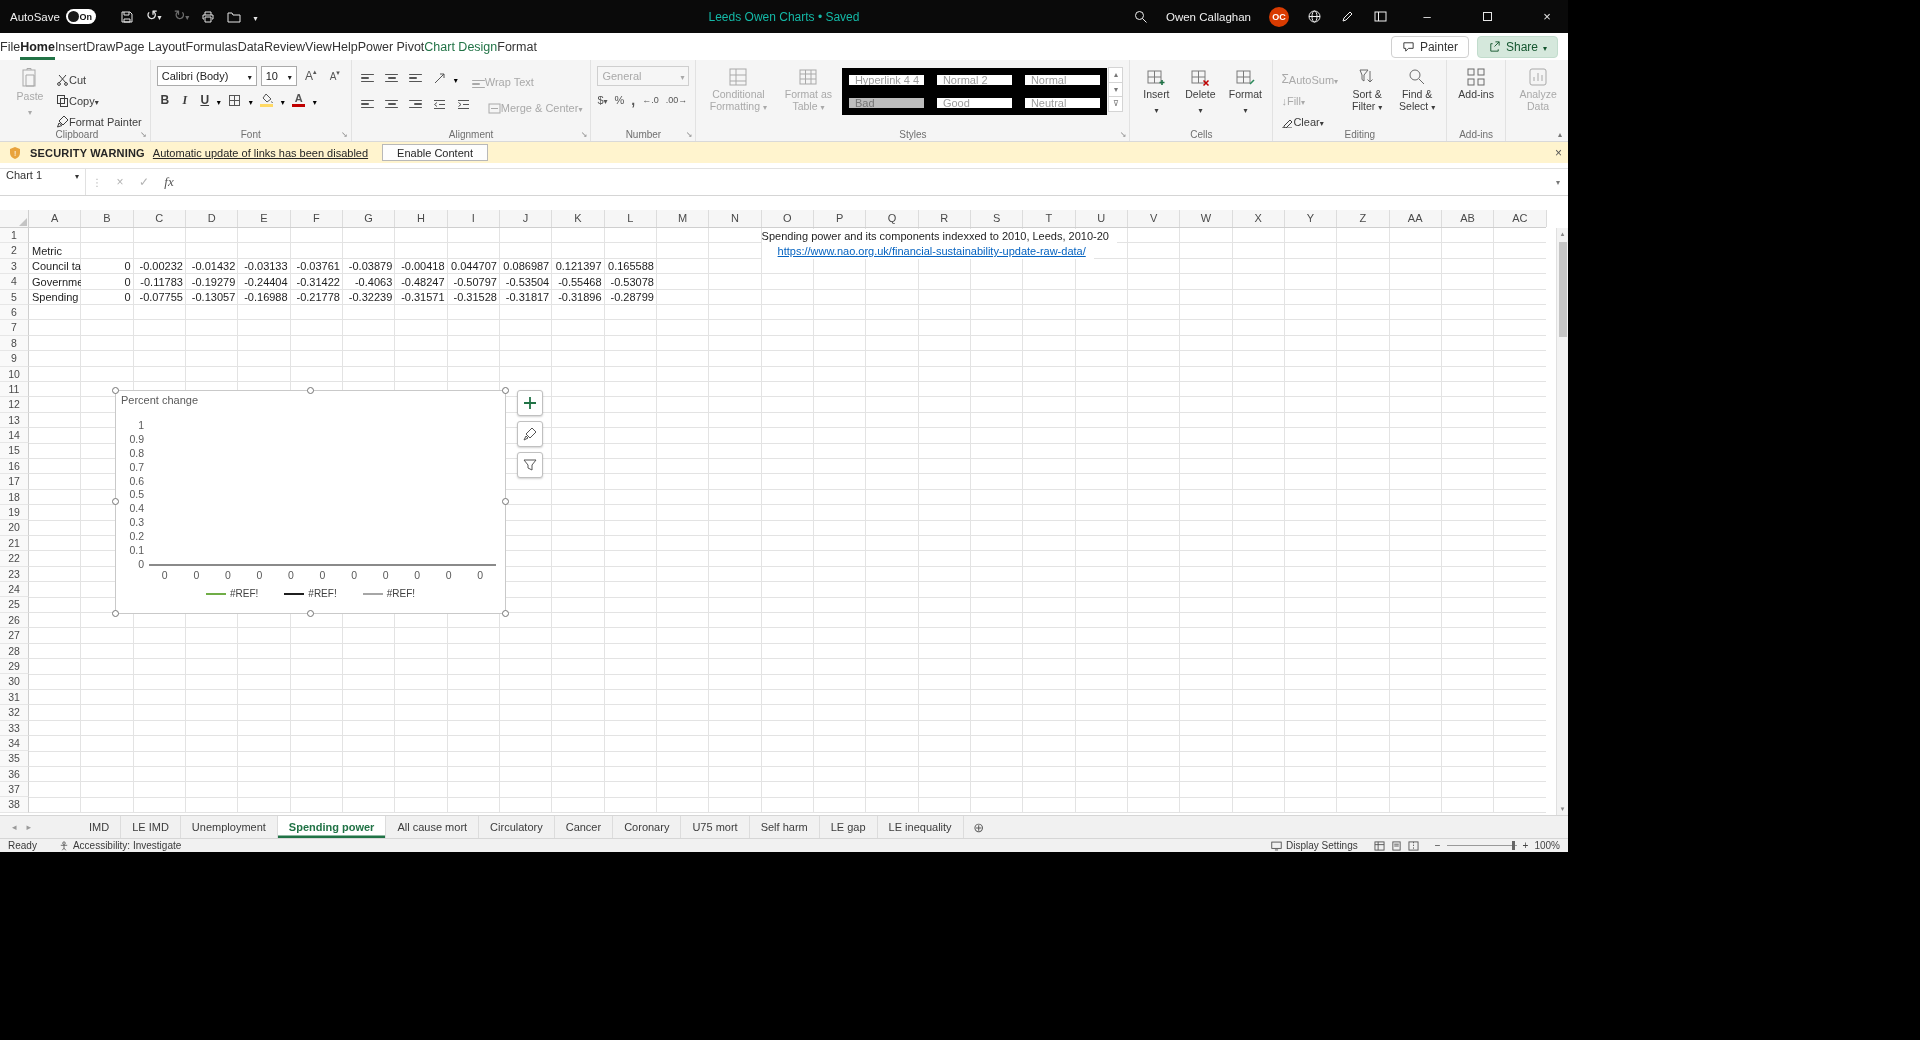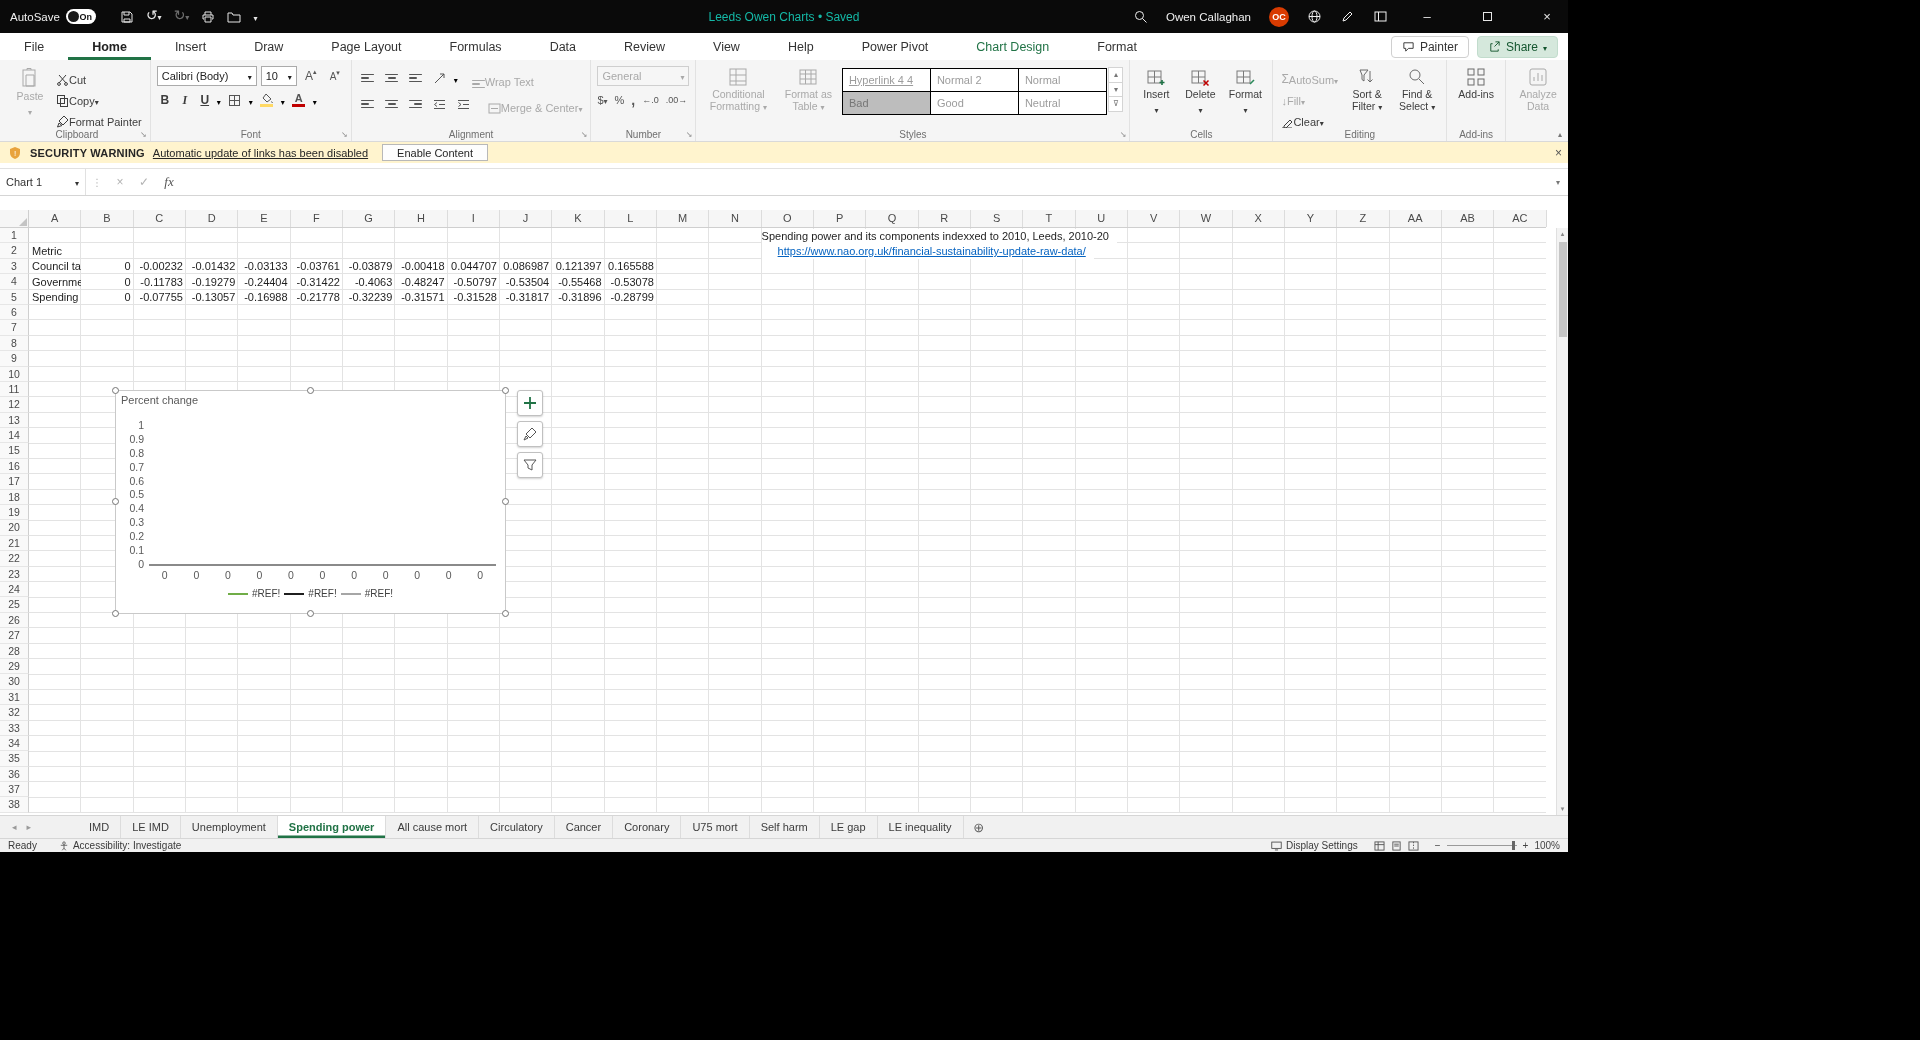--- a/index.html
+++ b/index.html
@@ -18,21 +18,21 @@
   .qat .uglyph { font-size:14px; line-height:14px; }
   .dim { opacity:.45; }
   .tb-title { position:absolute; left:0; right:0; text-align:center; font-size:12px; color:#14b8a6; pointer-events:none; }
   .tb-right { margin-left:auto; display:flex; align-items:center; gap:18px; padding-right:0; }
   .avatar { width:20px; height:20px; border-radius:50%; background:var(--avatar,#d83b01); color:#fff; font-size:9px; font-weight:bold; display:flex; align-items:center; justify-content:center; }
   .winbtn { width:42px; height:33px; display:flex; align-items:center; justify-content:center; color:#e6e6e6; font-size:13px; }
   .maxbox { width:9px; height:9px; border:1px solid #e6e6e6; display:inline-block; }
 
   
   .tabrow { position:absolute; left:0; top:33px; width:100%; height:27px; background:#fff; display:flex; align-items:stretch; }
-  .tab { padding:0 24px; font-size:12.5px; color:#333; display:flex; align-items:center; white-space:nowrap; }
+  .tab { padding:0 0; font-size:12.5px; color:#333; display:flex; align-items:center; white-space:nowrap; }
   .tab.active { font-weight:bold; color:#222; box-shadow:inset 0 -3px 0 var(--accent-green,#217346); }
   .tab.contextual { color:var(--accent-green,#217346); }
   .tabrow-right { margin-left:auto; display:flex; align-items:center; gap:8px; padding-right:10px; }
   .pillbtn { height:22px; display:flex; align-items:center; gap:5px; font-size:12px; border:1px solid #d0d0d0; border-radius:4px; padding:0 10px; color:#333; background:#fff; }
   .pillbtn.share { background:#d5e8dc; border-color:#c2dccd; color:#14562f; }
 
   
   .ribbon { position:absolute; left:0; top:60px; width:100%; height:82px; background:#f5f5f5; border-bottom:1px solid #d9d9d9; display:flex; align-items:stretch; padding-left:4px; }
   .rgroup { position:relative; border-right:1px solid #e2e2e2; padding:4px 6px 16px 6px; display:flex; gap:4px; align-items:flex-start; }
   .glabel { position:absolute; bottom:1px; left:0; right:0; text-align:center; font-size:10px; color:#6f6f6f; }
@@ -51,38 +51,38 @@
   .fmtglyph.ul { text-decoration:underline; }
   .colorbar { display:block; width:13px; height:3px; margin:1px auto 0; }
   .bars { display:flex; flex-direction:column; gap:2px; width:13px; }
   .bars i { height:1.5px; background:currentColor; border-radius:1px; width:13px; }
   .b-left i:nth-child(2){ width:8px; }
   .b-center i:nth-child(2){ width:8px; margin:0 auto; }
   .b-right i:nth-child(2){ width:8px; margin-left:auto; }
   .iconbtn { width:20px; height:20px; display:flex; align-items:center; justify-content:center; color:#555; }
   .stylegallery { display:flex; }
   .stylegrid { display:grid; grid-template-columns:repeat(3,88px); grid-auto-rows:23px; }
-  .stylecell { border:1px solid #000000; background:#fff; font-size:11px; color:#9c9c9c; display:flex; align-items:center; padding:0 6px; margin:-0.5px; white-space:nowrap; overflow:hidden; }
+  .stylecell { border:7px solid #000000; background:#fff; font-size:11px; color:#9c9c9c; display:flex; align-items:center; padding:0 6px; margin:-0.5px; white-space:nowrap; overflow:hidden; }
   .stylecell.hyperlink { text-decoration:underline; }
   .stylecell.bad { background:#bdbdbd; color:#767676; }
   .galarrows { display:flex; flex-direction:column; margin-left:2px; }
   .galarrows span { width:15px; height:15.6px; border:1px solid #d4d4d4; background:#fff; color:#777; font-size:8px; display:flex; align-items:center; justify-content:center; margin-top:-1px; }
   .ribbon-collapse { position:absolute; right:6px; bottom:2px; font-size:8px; color:#777; }
   svg.i { display:block; }
 
   
   .warnbar { position:absolute; left:0; top:142px; width:100%; height:21px; background:var(--warning-bg,#fff4ce); display:flex; align-items:center; gap:8px; padding-left:8px; font-size:11px; color:#262626; }
   .warnbar .wtitle { font-weight:bold; letter-spacing:.2px; }
   .warnbar .wlink { text-decoration:underline; color:#262626; }
   .enablebtn { height:17px; border:1px solid #b8b8b8; background:#fdfdfd; font-size:11px; padding:0 14px; display:flex; align-items:center; color:#262626; margin-left:6px; }
   .warnclose { position:absolute; right:6px; color:#555; font-size:12px; }
 
   
   .formulabar { position:absolute; left:0; top:168px; width:100%; height:28px; background:#fff; border-top:1px solid #e1e1e1; border-bottom:1px solid #d5d5d5; display:flex; align-items:center; font-size:11px; color:#333; }
-  .namebox { width:86px; height:100%; border-right:1px solid #e1e1e1; display:flex; align-items:center; justify-content:space-between; padding:0 6px; }
+  .namebox { width:86px; height:100%; border-right:1px solid #e1e1e1; display:flex; align-items:flex-start; justify-content:space-between; padding:0 6px; }
   .fbar-dots { color:#b5b5b5; padding:0 6px; font-size:10px; }
   .fbtn { width:24px; text-align:center; color:#b3b3b3; font-size:12px; }
   .fx { font-family:"Liberation Serif", serif; font-style:italic; color:#555; font-size:13px; width:26px; text-align:center; }
   .finput { flex:1; height:100%; }
   .fexpand { width:20px; text-align:center; color:#777; font-size:8px; }
 
   
   .gridpane { position:absolute; left:0; top:210px; width:100%; height:605px; background:#fff; overflow:hidden; font-size:11px; color:#1e1e1e; }
   .corner { position:absolute; left:0; top:0; width:29px; height:18px; background:#f6f6f6; border-right:1px solid #cfcfcf; border-bottom:1px solid #cfcfcf; }
   .corner::after { content:""; position:absolute; right:1px; bottom:1px; border-left:8px solid transparent; border-bottom:8px solid #c4c4c4; }
@@ -101,21 +101,21 @@
   .linkcell { position:absolute; left:761.6px; top:33.9px; height:15.4px; line-height:15.4px; white-space:nowrap; background:#fff; color:var(--hyperlink,#0563c1); text-decoration:underline; padding-right:8px;padding-left:16px; }
 
   
   .chart { position:absolute; left:115px; top:180px; width:391px; height:224px; background:#fff; border:1px solid #c9c9c9; }
   .chart-title { position:absolute; left:5px; top:3px; font-size:11px; color:#595959; }
   .yticks { position:absolute; left:2px; top:28px; width:26px; }
   .ytick { height:13.9px; line-height:13.9px; text-align:right; font-size:10.5px; color:#595959; }
   .axisline { position:absolute; left:33px; right:9px; top:173px; height:2px; background:#8a8a8a; }
   .xticks { position:absolute; left:33px; right:9px; top:178px; display:flex; }
   .xtick { flex:1; text-align:center; font-size:10.5px; color:#595959; }
-  .legend { position:absolute; left:0; right:0; top:197px; display:flex; justify-content:center; gap:4px; align-items:center; }
+  .legend { position:absolute; left:0; right:0; top:197px; display:flex; justify-content:center; gap:26px; align-items:center; }
   .leg { display:flex; align-items:center; gap:4px; font-size:10px; color:#404040; }
   .sw { width:20px; height:2px; display:inline-block; }
   .sw.s-green { background:var(--series-green,#70ad47); }
   .sw.s-black { background:var(--series-black,#1f1f1f); }
   .sw.s-gray  { background:var(--series-gray,#a6a6a6); }
   .h { position:absolute; width:7px; height:7px; background:#fff; border:1px solid #757575; border-radius:50%; }
   .h.nw{left:-4px;top:-4px;} .h.n{left:calc(50% - 4px);top:-4px;} .h.ne{right:-4px;top:-4px;}
   .h.w{left:-4px;top:calc(50% - 4px);} .h.e{right:-4px;top:calc(50% - 4px);}
   .h.sw2{left:-4px;bottom:-4px;} .h.s{left:calc(50% - 4px);bottom:-4px;} .h.se{right:-4px;bottom:-4px;}
   .chartbtns { position:absolute; left:517px; top:180px; display:flex; flex-direction:column; gap:5px; }

